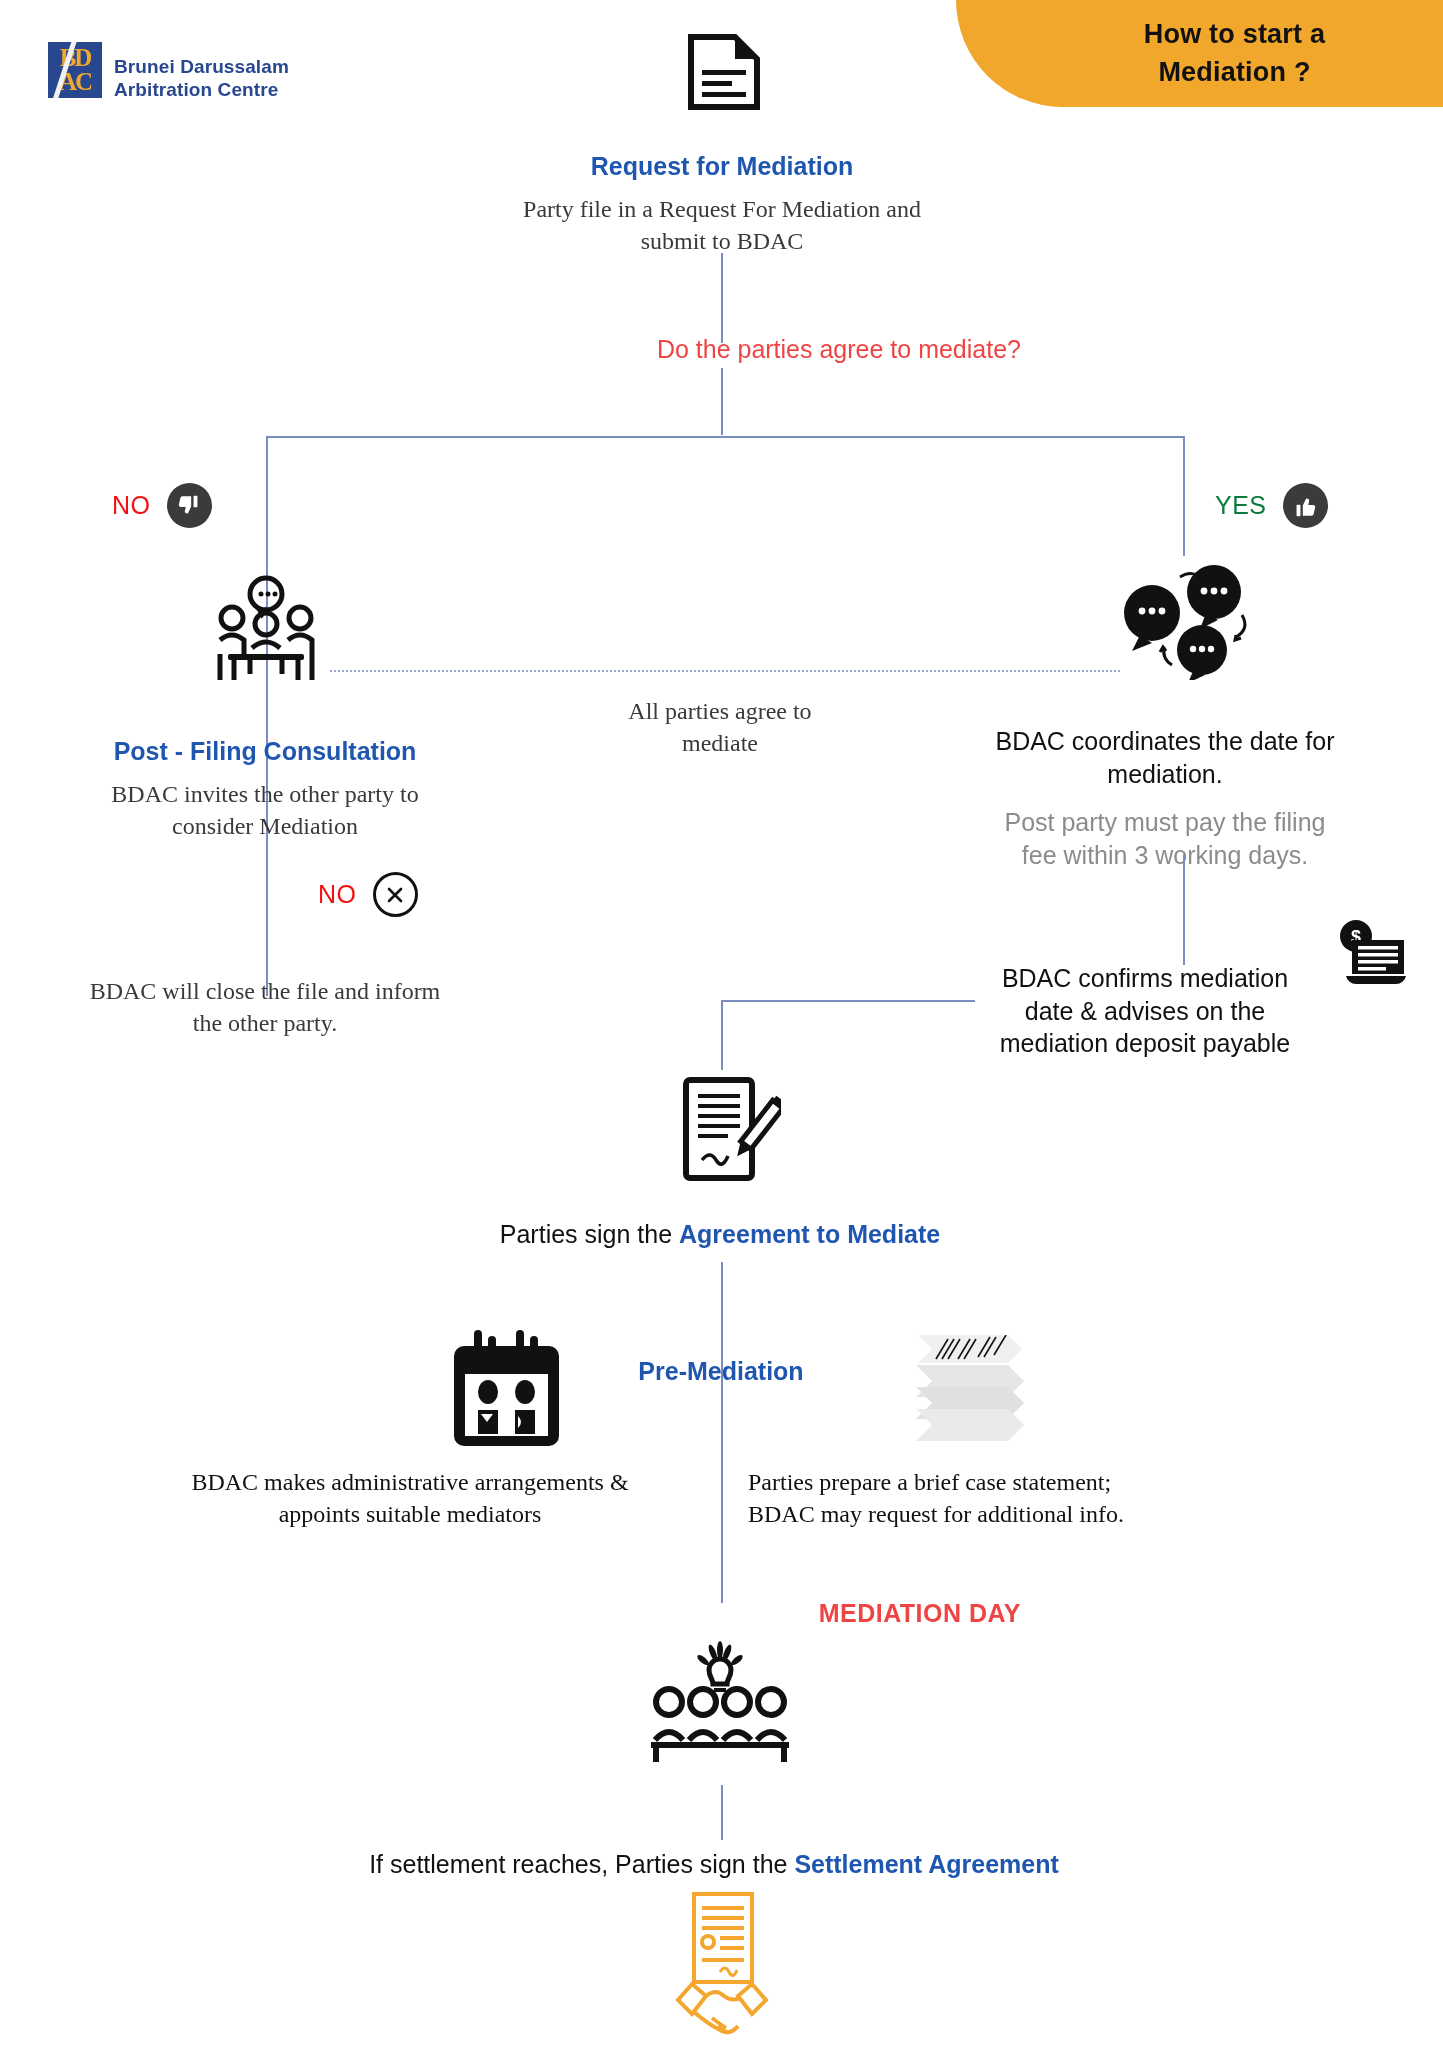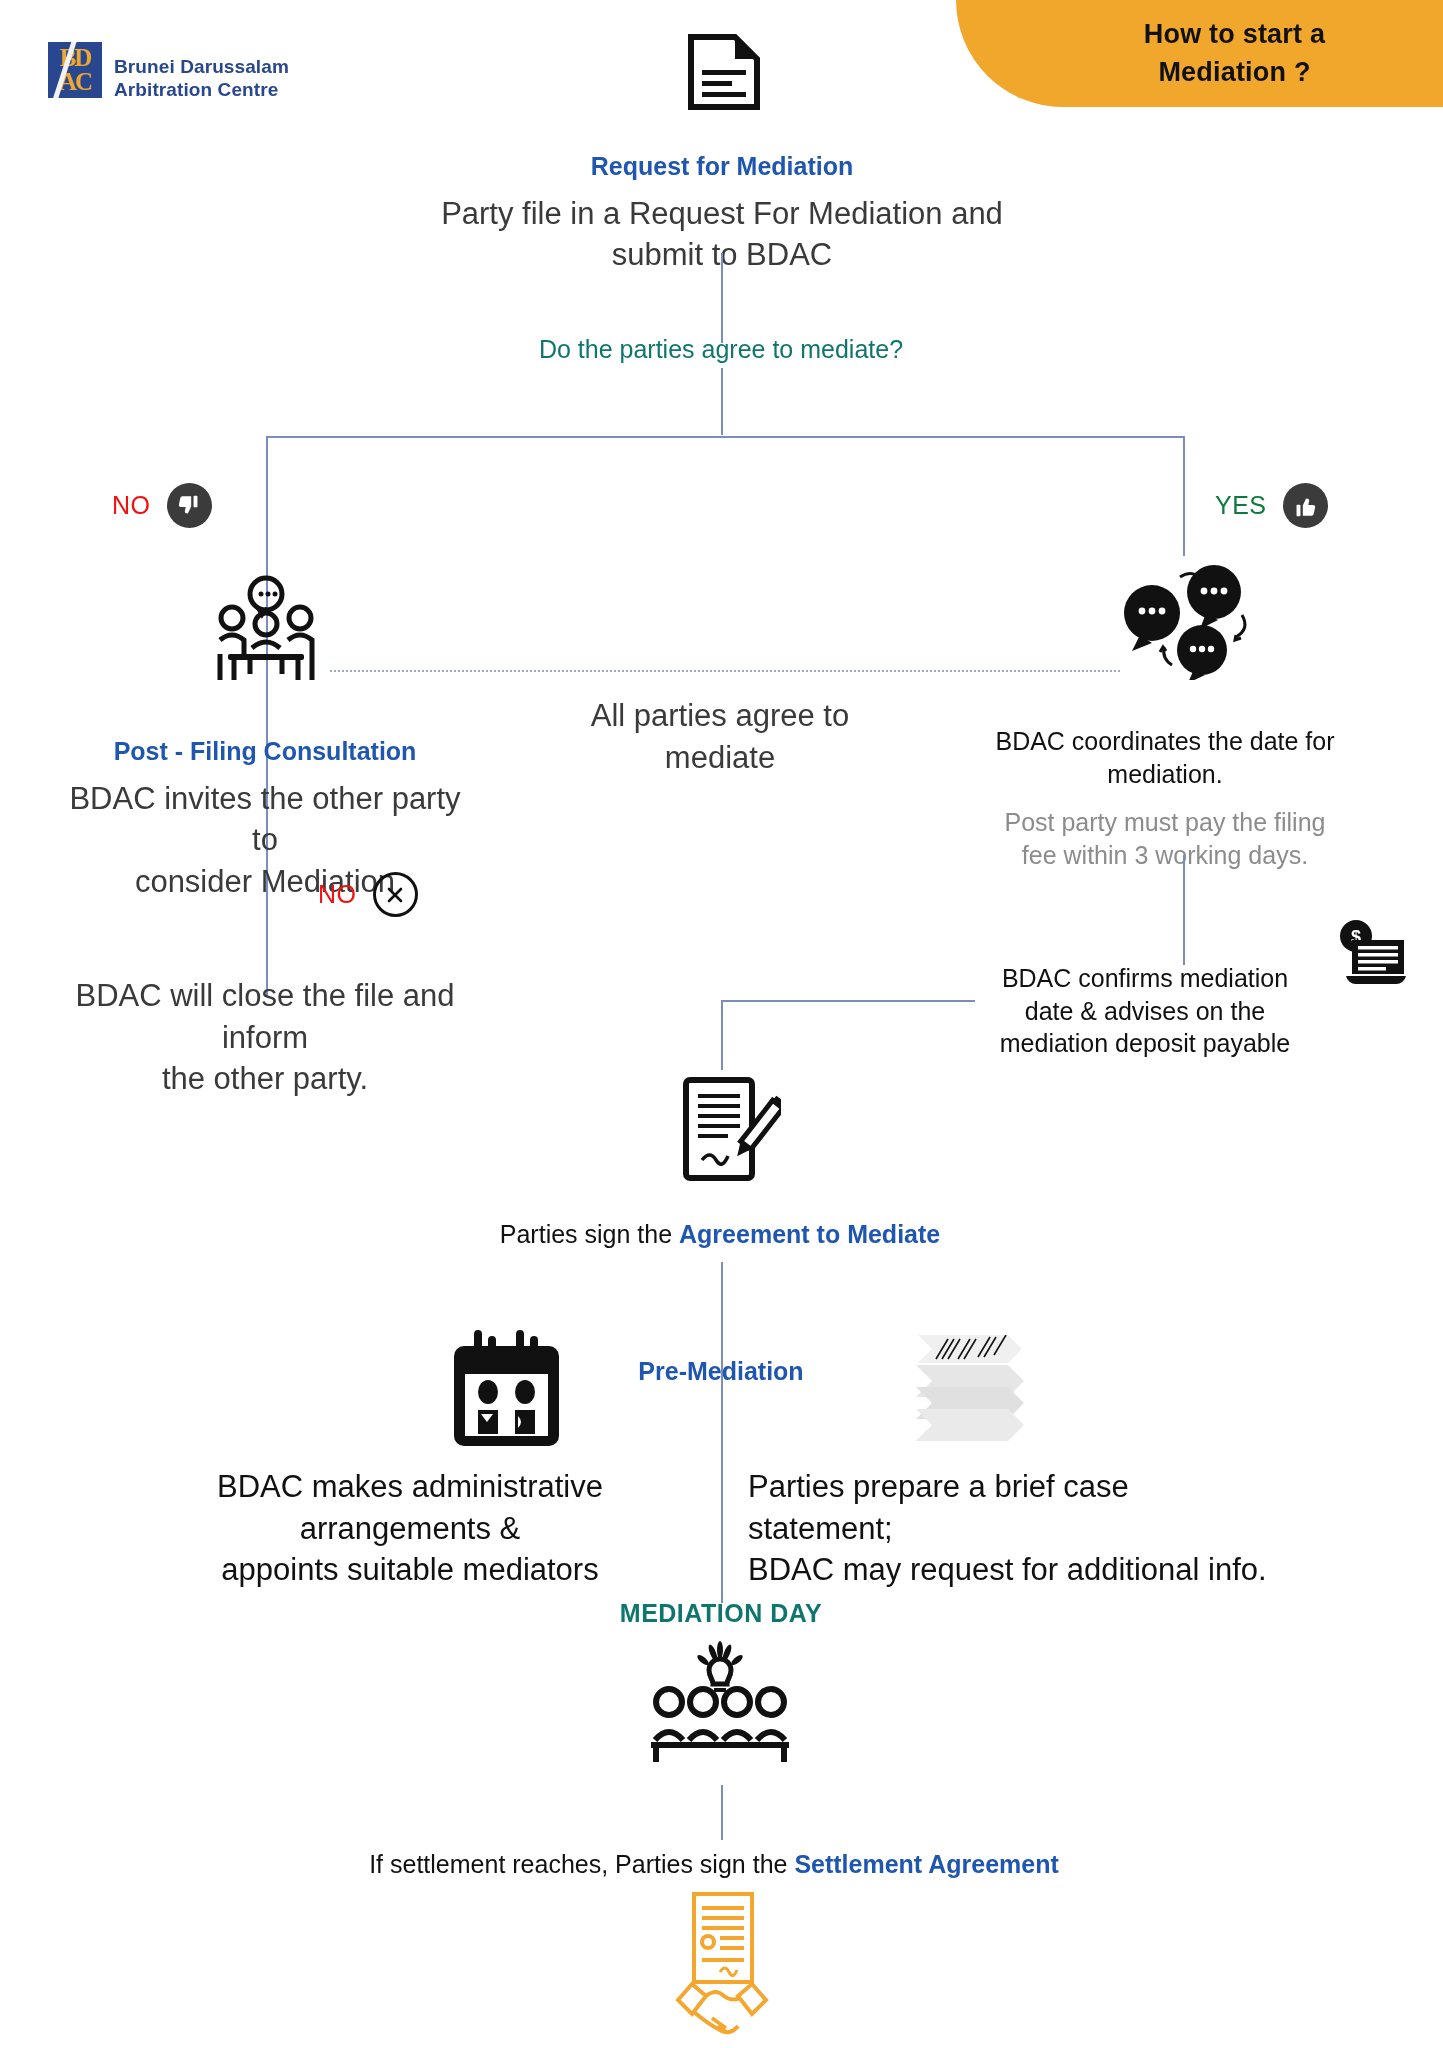--- a/index.html
+++ b/index.html
@@ -13,21 +13,21 @@
   .page {
     position: relative;
     width: 1443px;
     height: 2048px;
     background: #ffffff;
   }
 
   
   .ctr { text-align: center; }
   .blue-bold { color: #1F56B0; font-weight: bold; }
-  .navy-bold { color: #0f766e; font-weight: bold; }
+  .navy-bold { color: #ef4444; font-weight: bold; text-align: right; }
   .body-txt { color: #3A3A3A; font-weight: 400; }
   .gray-txt { color: #8C8C8C; font-weight: 400; }
   .black-txt { color: #111111; font-weight: 400; }
 
   
   .logo {
     position: absolute;
     left: 48px; top: 38px;
     display: flex; align-items: center; gap: 12px;
   }
@@ -118,21 +118,21 @@
     border: 3px solid #111111;
     display: flex; align-items: center; justify-content: center;
   }
   .yn-label { font-size: 25px; font-weight: 500; letter-spacing: 0.5px; }
   .yn-no  { color: #F21111; }
   .yn-yes { color: #0C7A3C; }
   .yn-row { position: absolute; display: flex; align-items: center; gap: 16px; }
 
   
   .block { position: absolute; }
-  .t-lead  { font-size: 31px; line-height: 1.34; }
+  .t-lead  { font-size: 24px; line-height: 1.34; font-family: Liberation Serif, serif; }
   .t-head  { font-size: 25px; line-height: 1.3; }
 </style>
 </head>
 <body>
 
 <div class="page">
 
   <div class="logo">
     <div class="logo-mark">
       <div class="lm-top">BD</div>

